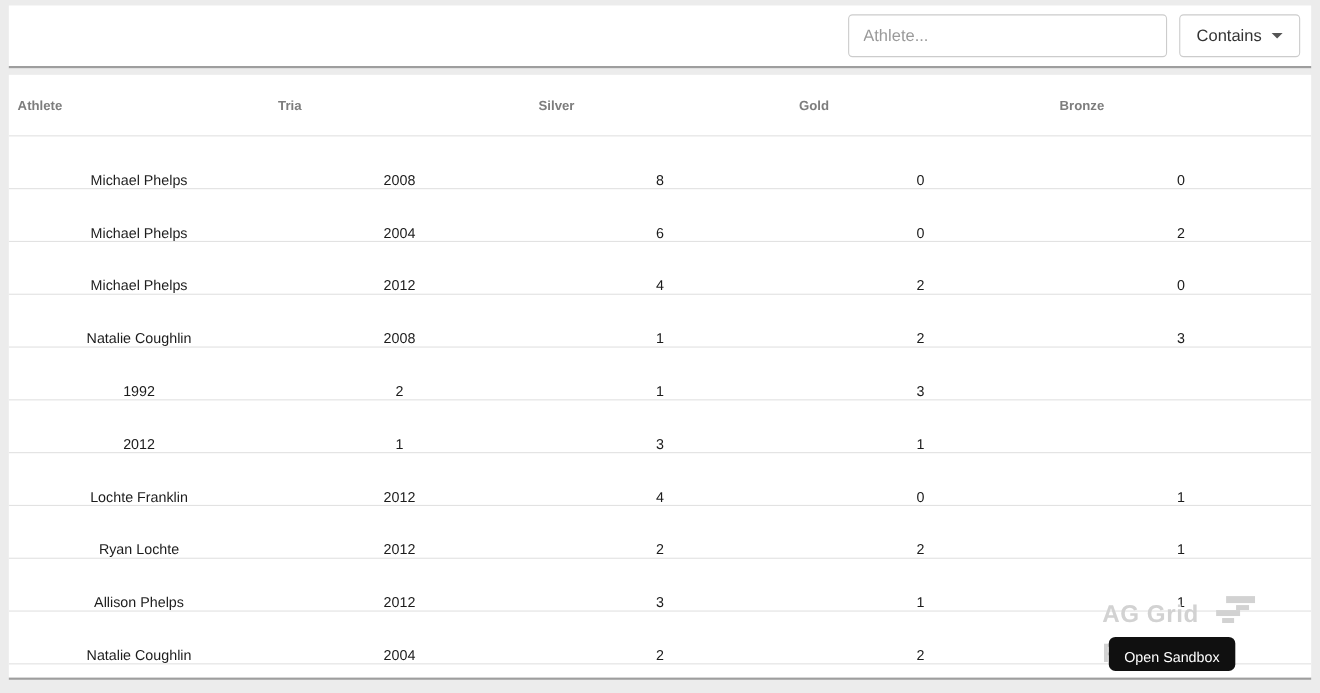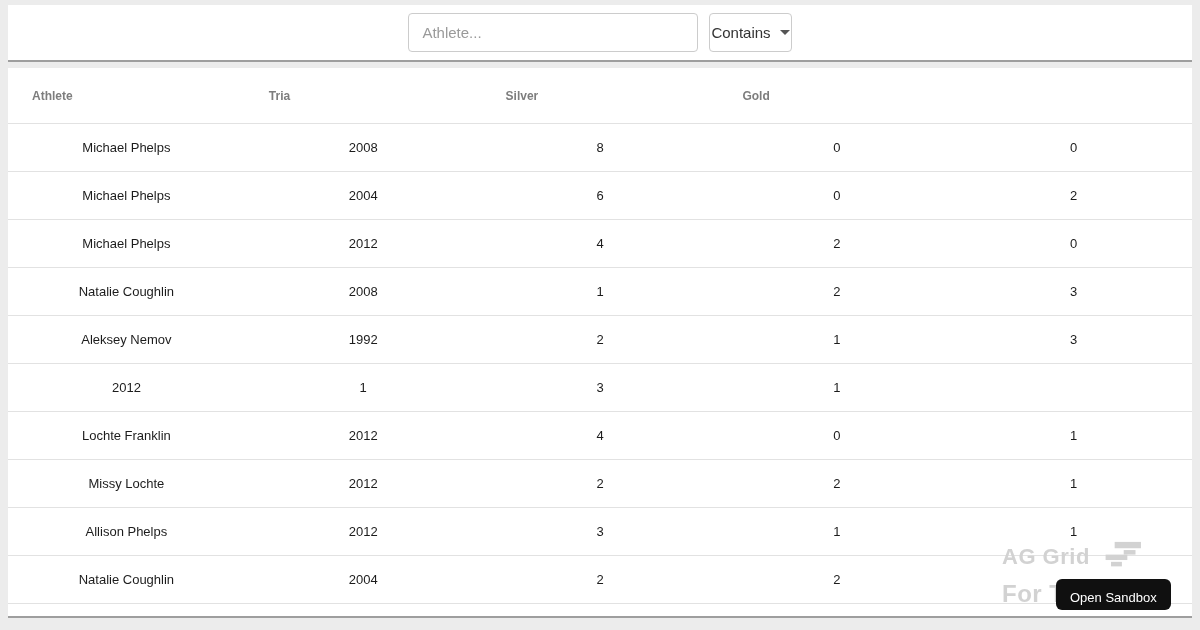--- a/index.html
+++ b/index.html
@@ -11,42 +11,42 @@
   }
   .page { position: relative; width: 1200px; height: 630px; padding: 5px 8px 0 8px; }
 
   
   .topbar {
     height: 57px;
     background: #ffffff;
     border-bottom: 2px solid #9e9e9e;
     display: flex;
     align-items: center;
-    justify-content: center;
+    justify-content: flex-end;
     gap: 11px;
     padding: 0 10px;
   }
   .filter-input {
     width: 290px;
     height: 39px;
     border: 1px solid #cccccc;
     border-radius: 4px;
     padding: 0 13px;
     font-size: 15px;
     color: #333333;
     font-family: "Liberation Sans", sans-serif;
     outline: none;
   }
   .filter-input::placeholder { color: #9a9a9a; }
   .dropdown-btn {
     height: 39px;
     background: #ffffff;
     border: 1px solid #cccccc;
     border-radius: 4px;
-    padding: 0 1px;
+    padding: 0 15px;
     font-size: 15px;
     color: #333333;
     font-family: "Liberation Sans", sans-serif;
     display: flex;
     align-items: center;
     gap: 9px;
     cursor: pointer;
   }
   .caret {
     width: 0; height: 0;
@@ -66,30 +66,31 @@
   }
   .grid-header {
     display: flex;
     height: 56px;
     border-bottom: 1px solid #e2e2e2;
   }
   .hcell {
     width: 20%;
     display: flex;
     align-items: center;
-    padding-left: 24px;
+    padding-left: 8px;
     font-size: 12px;
     font-weight: 700;
     color: #7d7d7d;
     cursor: pointer;
   }
   .grid-body .row {
     display: flex;
     height: 48px;
     border-bottom: 1px solid #e2e2e2;
+    align-items: flex-end;
   }
   .cell {
     width: 20%;
     display: flex;
     align-items: center;
     justify-content: center;
     font-size: 13px;
     color: #1c1c1c;
   }
 
@@ -105,21 +106,21 @@
     pointer-events: none;
   }
   .watermark-title-line { display: flex; align-items: center; gap: 8px; }
   .watermark-title { font-size: 22px; letter-spacing: 0.5px; }
   .watermark-subtitle { font-size: 24px; margin-top: 9px; letter-spacing: 0.5px; }
   .wm-logo { display: inline-block; }
 
   
   .sandbox-btn {
     position: absolute;
-    left: 1056px;
+    left: 1008px;
     top: 579px;
     z-index: 6;
     background: #101010;
     color: #ffffff;
     border: none;
     border-radius: 6px;
     height: 31px;
     padding: 11px 14px;
     font-size: 13px;
     font-family: "Liberation Sans", sans-serif;
@@ -138,20 +139,21 @@
       <span class="caret"></span>
     </button>
   </div>
 
   <div class="grid">
     <div class="grid-header">
       <div class="hcell">Athlete</div>
       <div class="hcell">Tria</div>
       <div class="hcell">Silver</div>
       <div class="hcell">Gold</div>
+      <div class="hcell">Bronze</div>
     </div>
     <div class="grid-body">
         <div class="row">
           <div class="cell">Michael Phelps</div>
           <div class="cell">2008</div>
           <div class="cell">8</div>
           <div class="cell">0</div>
           <div class="cell">0</div>
         </div>
         <div class="row">
@@ -169,41 +171,40 @@
           <div class="cell">0</div>
         </div>
         <div class="row">
           <div class="cell">Natalie Coughlin</div>
           <div class="cell">2008</div>
           <div class="cell">1</div>
           <div class="cell">2</div>
           <div class="cell">3</div>
         </div>
         <div class="row">
-          <div class="cell">Aleksey Nemov</div>
           <div class="cell">1992</div>
           <div class="cell">2</div>
           <div class="cell">1</div>
           <div class="cell">3</div>
         </div>
         <div class="row">
           <div class="cell">2012</div>
           <div class="cell">1</div>
           <div class="cell">3</div>
           <div class="cell">1</div>
         </div>
         <div class="row">
           <div class="cell">Lochte Franklin</div>
           <div class="cell">2012</div>
           <div class="cell">4</div>
           <div class="cell">0</div>
           <div class="cell">1</div>
         </div>
         <div class="row">
-          <div class="cell">Missy Lochte</div>
+          <div class="cell">Ryan Lochte</div>
           <div class="cell">2012</div>
           <div class="cell">2</div>
           <div class="cell">2</div>
           <div class="cell">1</div>
         </div>
         <div class="row">
           <div class="cell">Allison Phelps</div>
           <div class="cell">2012</div>
           <div class="cell">3</div>
           <div class="cell">1</div>

